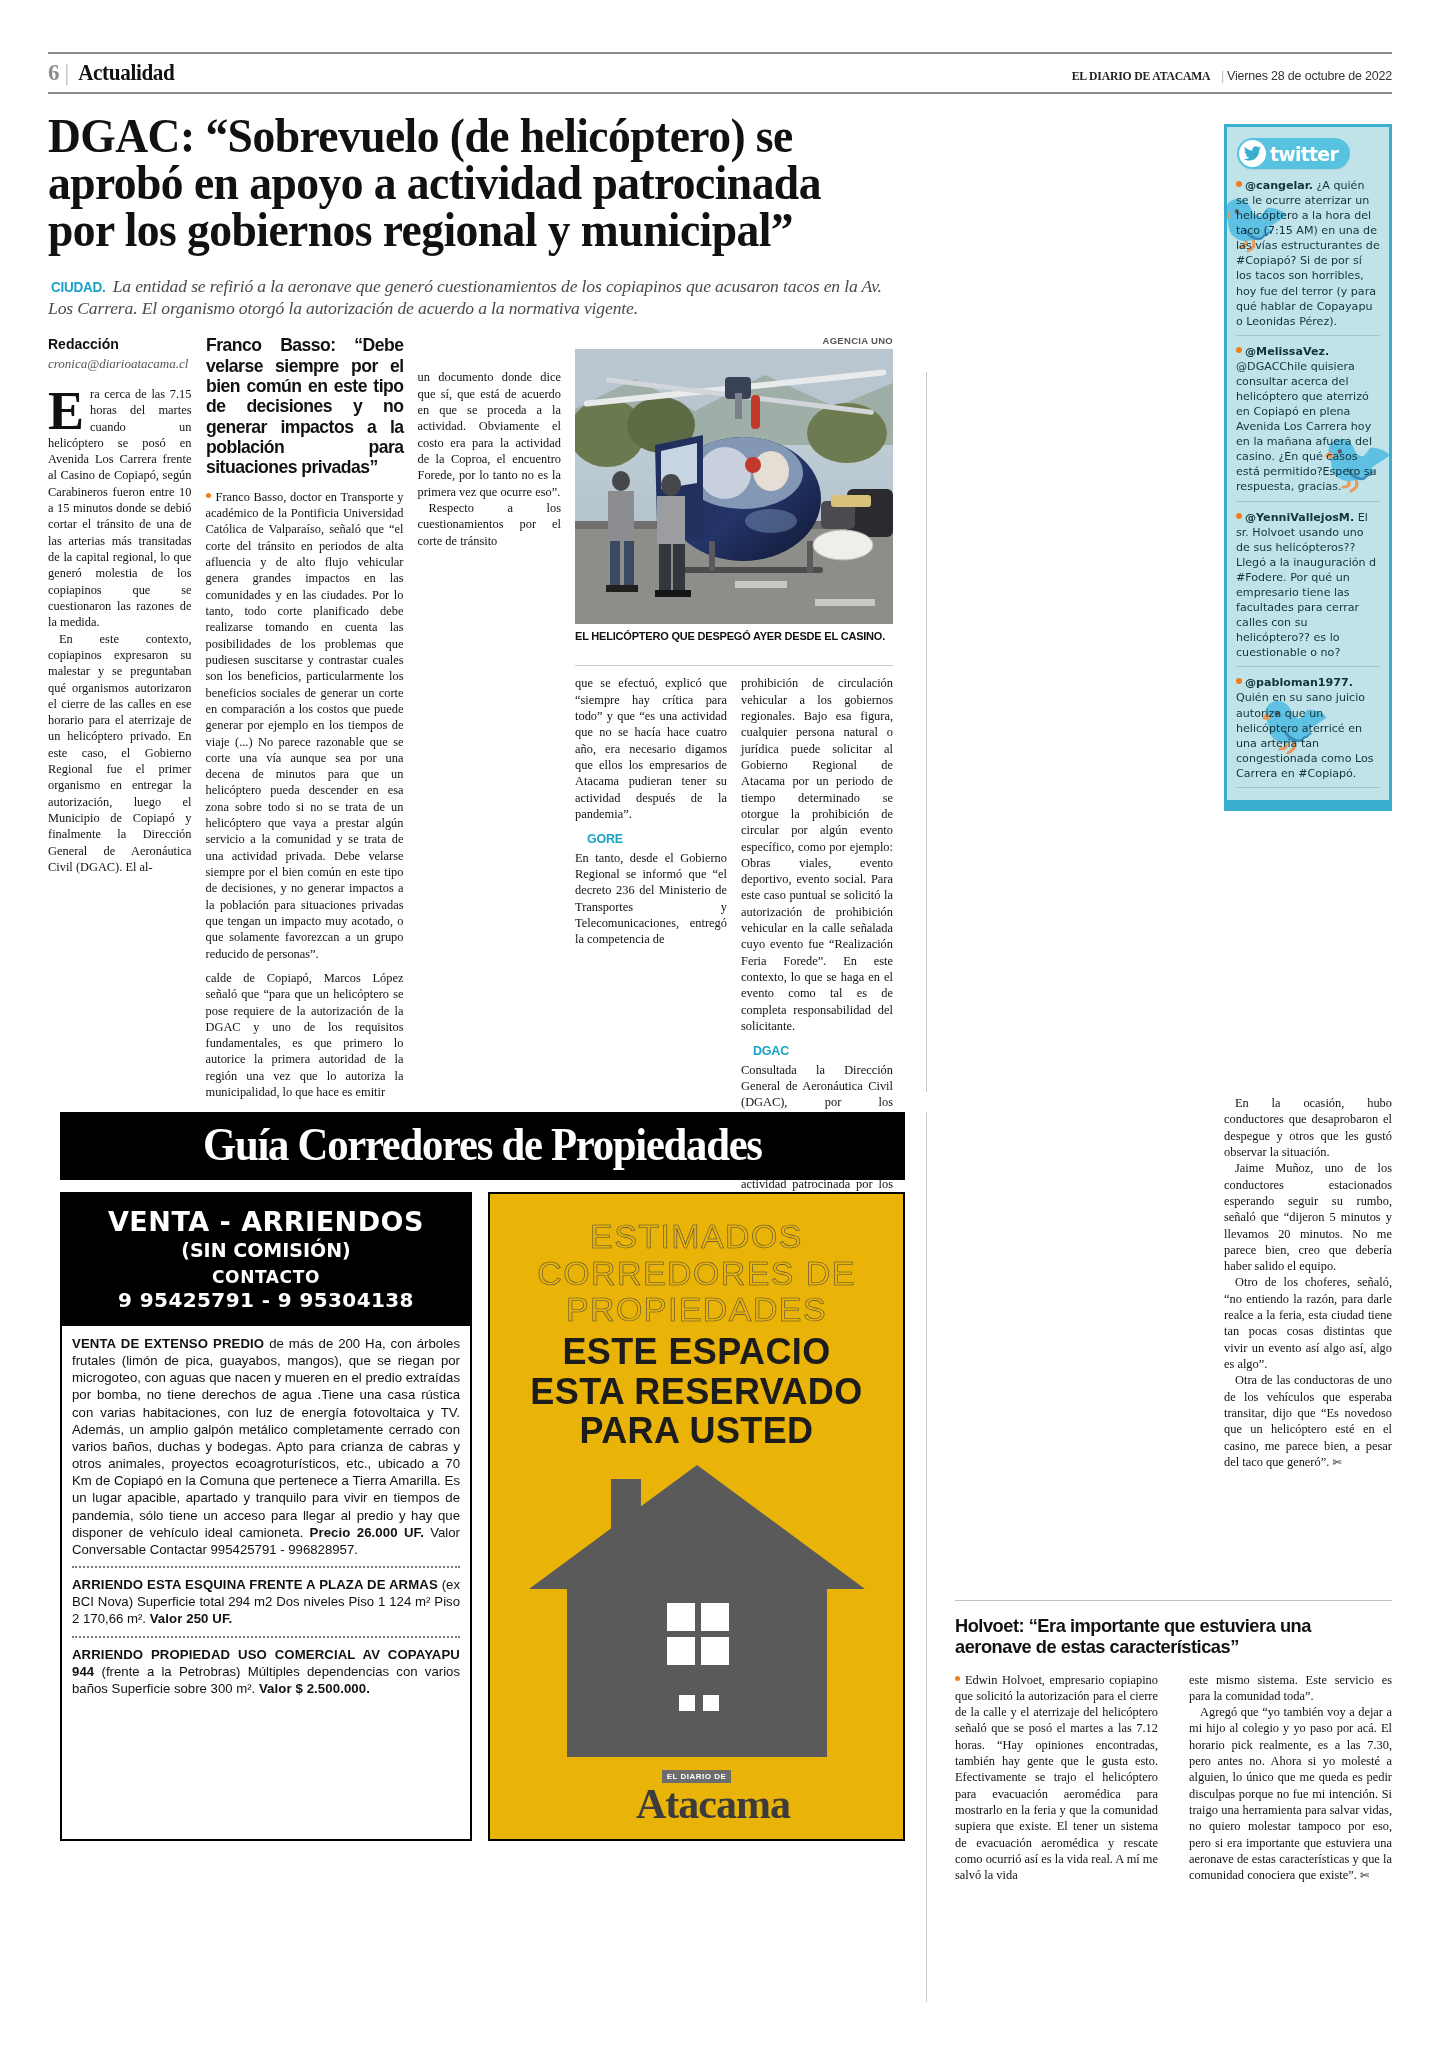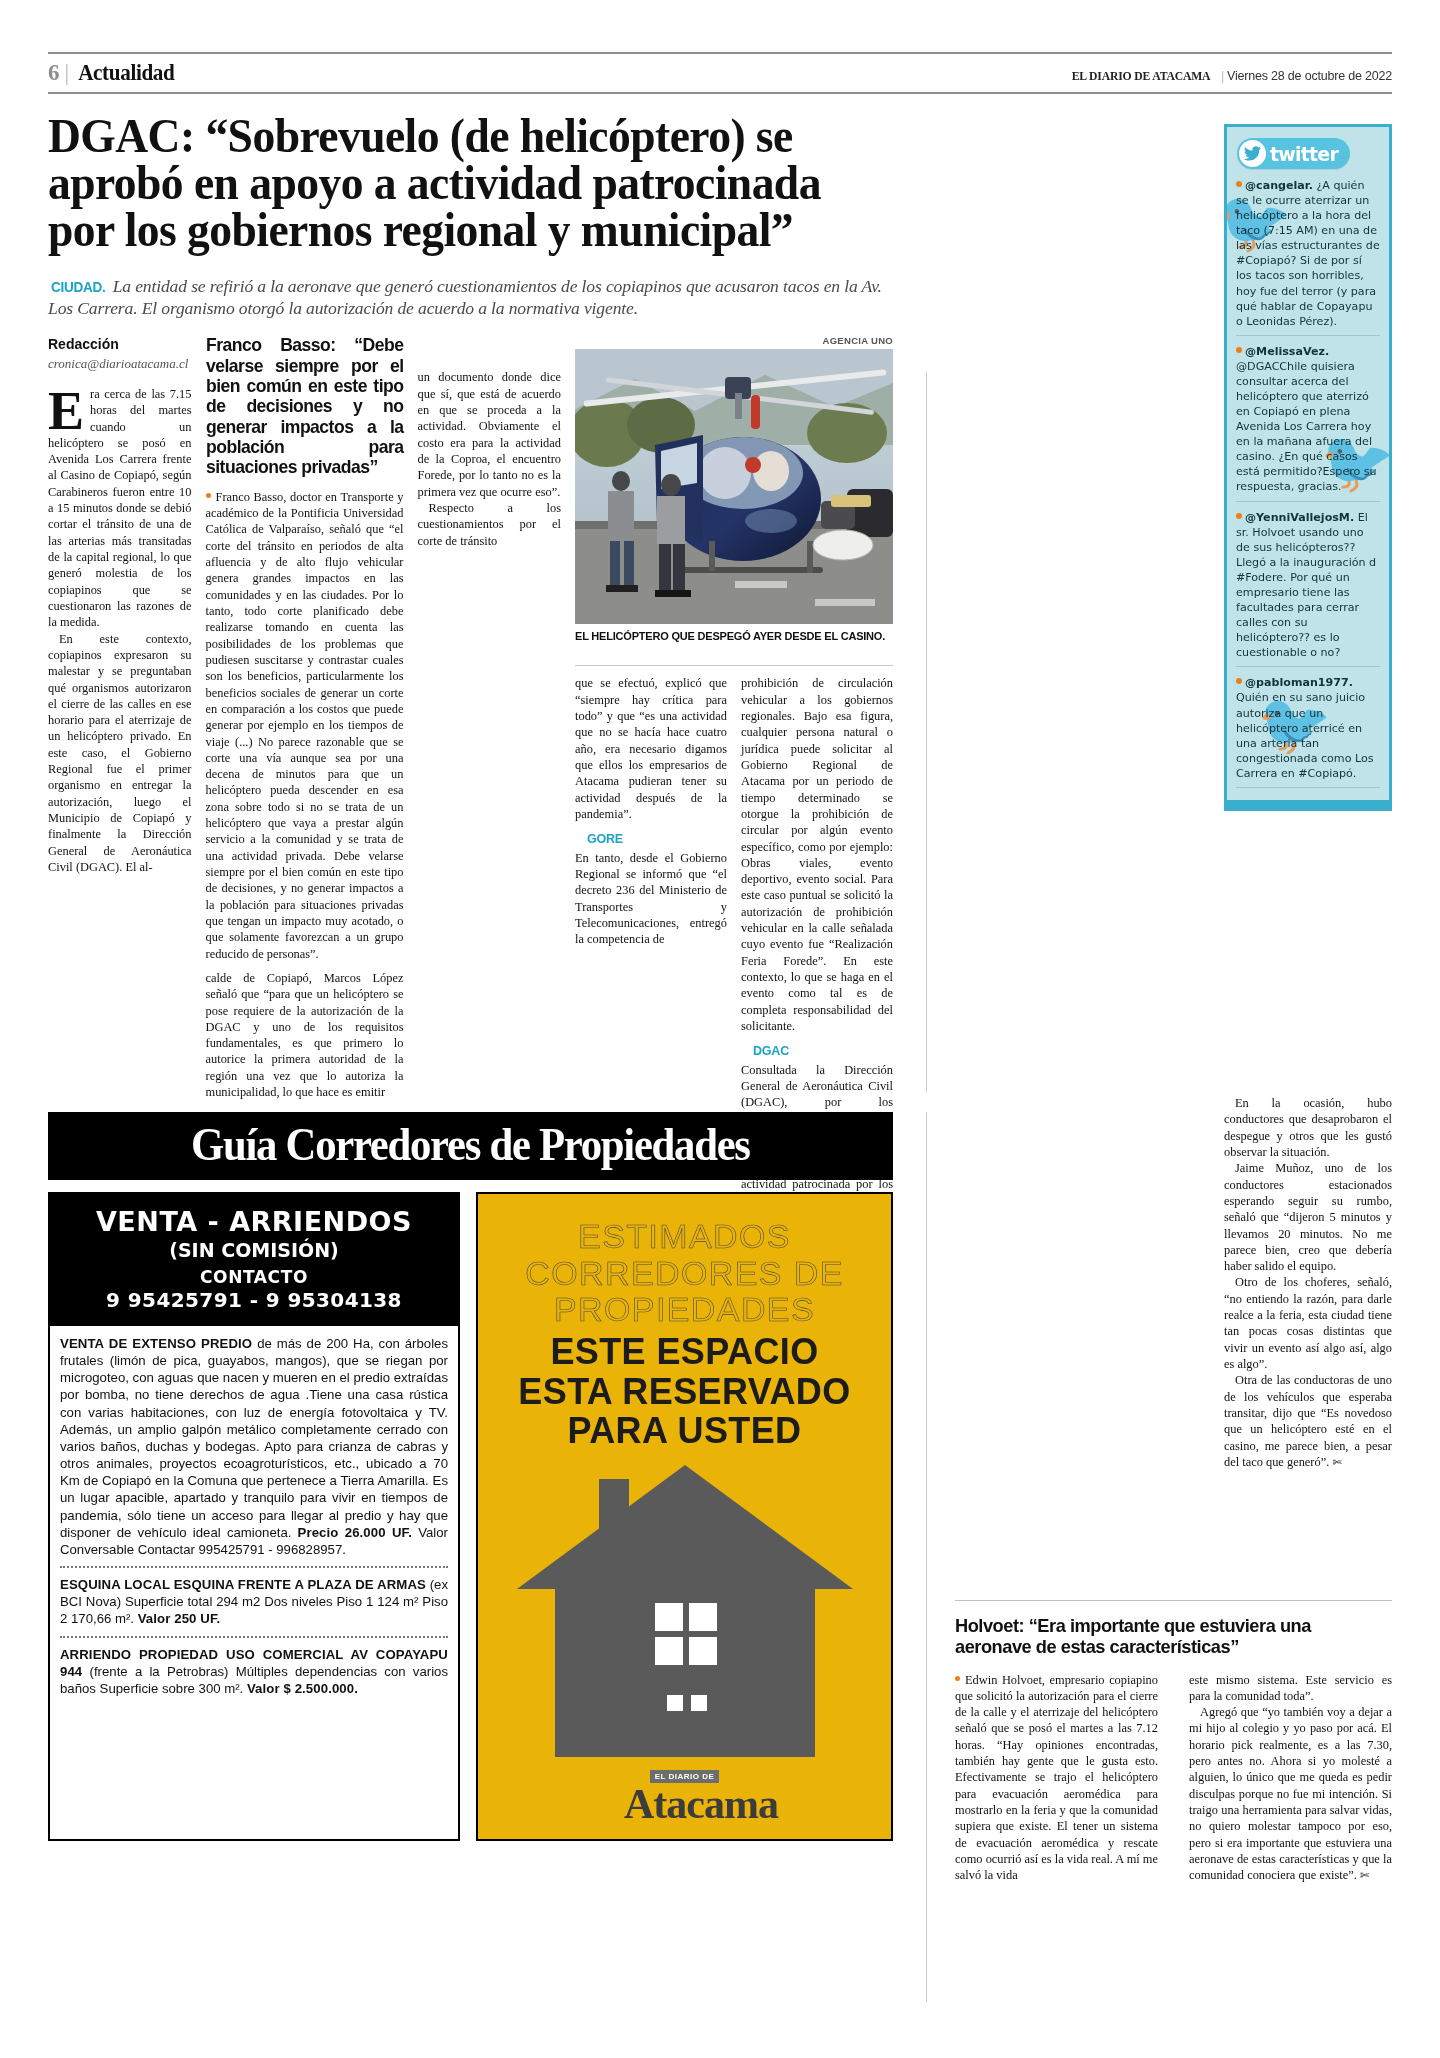--- a/index.html
+++ b/index.html
@@ -131,21 +131,21 @@
   .tweet .dot { display:inline-block; width:6px;height:6px;border-radius:50%;
                 background:#f07d1a; margin-right:3px; vertical-align:2px;}
   .tw-foot { border-top:1px solid #9cc9d1; margin-top:4px; }
 
   
   .rail-text { position:absolute; right:48px; top:1095px; width:168px;
                font-size:12.4px; line-height:1.315; text-align:justify; hyphens:auto; }
   .rail-text p { margin:0; text-indent:11px; }
 
   
-  .ad-wrap { position:absolute; left:48px; top:1112px; width:845px; }
+  .ad-wrap { position:absolute; left:60px; top:1112px; width:845px; }
   .ad-title-bar { background:#000; color:#fff; text-align:center; padding:6px 0 9px; }
   .ad-title-bar span {
     font-family:"Liberation Serif", serif; font-weight:bold; font-size:46px;
     letter-spacing:-1.4px; transform:scaleX(.93); display:inline-block;
   }
   .ad-cols { display:flex; gap:16px; margin-top:12px; }
   .ad-left { width:412px; border:2px solid #000; }
   .ad-black { background:#000; color:#fff; text-align:center; padding:12px 6px 14px; }
   .ad-black .l1 { font-family:"DejaVu Sans", sans-serif; font-weight:bold; font-size:27px; letter-spacing:.5px; }
   .ad-black .l2 { font-family:"DejaVu Sans", sans-serif; font-weight:bold; font-size:19px; margin-top:2px; }
@@ -373,21 +373,21 @@
           <div class="l2">(SIN COMISIÓN)</div>
           <div class="l3">CONTACTO</div>
           <div class="l4">9 95425791 - 9 95304138</div>
         </div>
         <div class="ad-body">
           <div class="ad-item">
             <b>VENTA DE EXTENSO PREDIO</b><span> de más de 200 Ha, con árboles frutales (limón de pica, guayabos, mangos), que se riegan por microgoteo, con aguas que nacen y mueren en el predio extraídas por bomba, no tiene derechos de agua .Tiene una casa rústica con varias habitaciones, con luz de energía fotovoltaica y TV. Además, un amplio galpón metálico completamente cerrado con varios baños, duchas y bodegas. Apto para crianza de cabras y otros animales, proyectos ecoagroturísticos, etc., ubicado a 70 Km de Copiapó en la Comuna que pertenece a Tierra Amarilla. Es un lugar apacible, apartado y tranquilo para vivir en tiempos de pandemia, sólo tiene un acceso para llegar al predio y hay que disponer de vehículo ideal camioneta. </span><b>Precio   26.000 UF.</b><span> Valor Conversable  Contactar 995425791 - 996828957.</span>
           </div>
           <div class="ad-sep"></div>
           <div class="ad-item">
-            <b>ESQUINA LOCAL ESQUINA FRENTE A PLAZA DE ARMAS</b><span> (ex BCI Nova)  Superficie total 294 m2 Dos niveles Piso 1 124 m²  Piso 2 170,66 m². </span><b>Valor  250 UF.</b>
+            <b>ARRIENDO ESTA ESQUINA FRENTE A PLAZA DE ARMAS</b><span> (ex BCI Nova)  Superficie total 294 m2 Dos niveles Piso 1 124 m²  Piso 2 170,66 m². </span><b>Valor  250 UF.</b>
           </div>
           <div class="ad-sep"></div>
           <div class="ad-item">
             <b>ARRIENDO PROPIEDAD USO COMERCIAL AV COPAYAPU 944</b><span> (frente a la Petrobras) Múltiples dependencias   con varios baños Superficie sobre 300 m². </span><b>Valor $ 2.500.000.</b>
           </div>
         </div>
       </div>
 
       <div class="ad-right">
         <div class="ad-r-thin">

